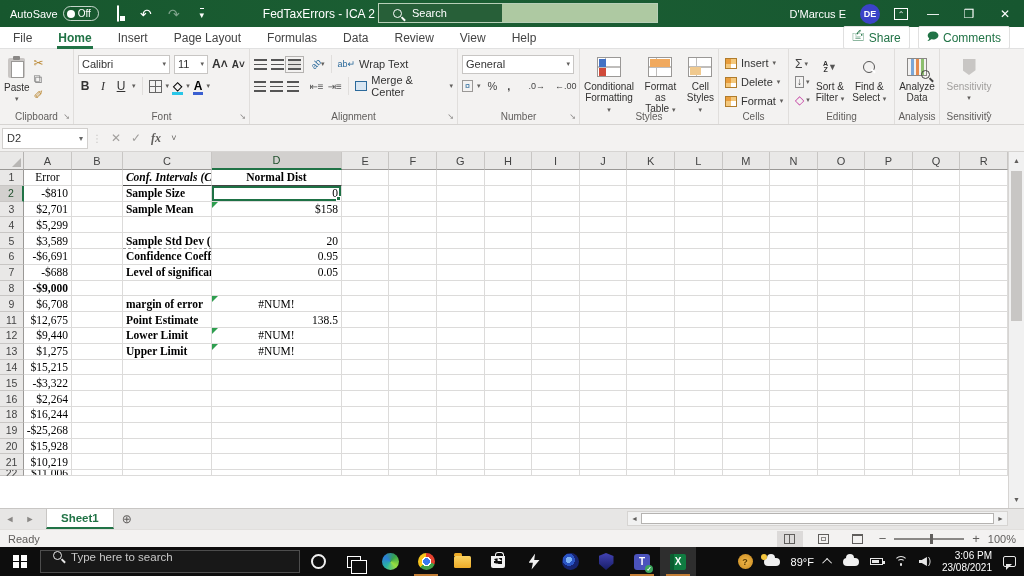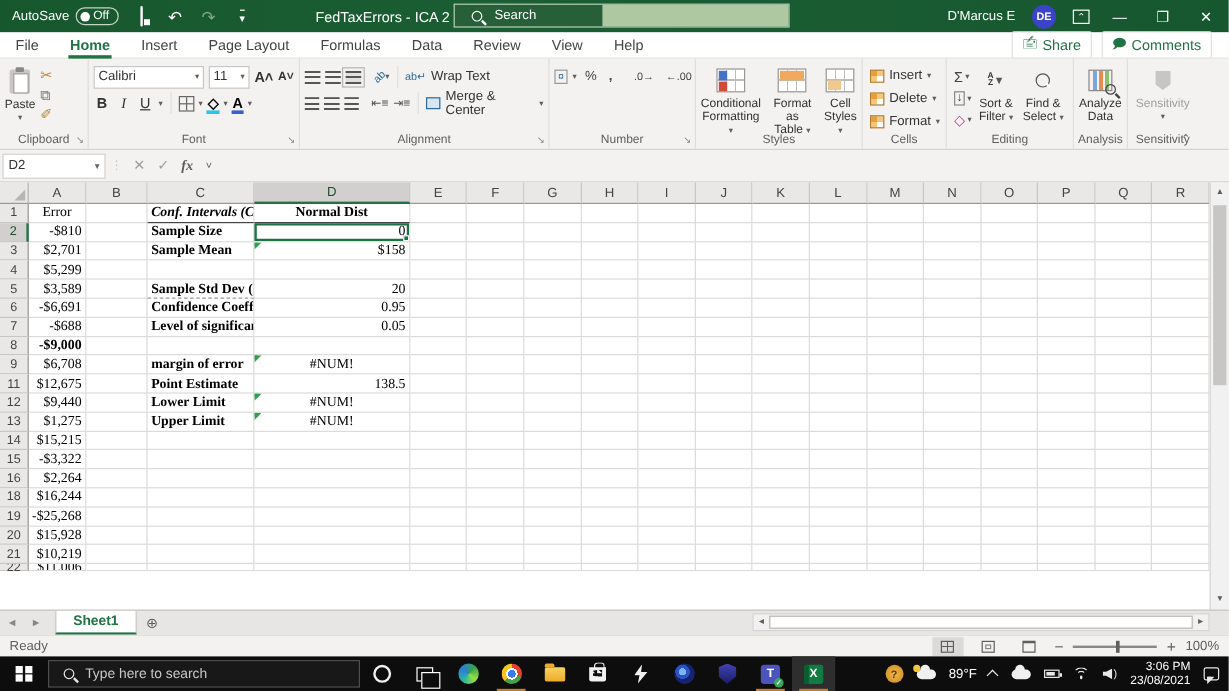--- a/index.html
+++ b/index.html
@@ -203,21 +203,21 @@
   .zoom-track { width:70px; height:2px; background:#8a8886; position:relative; }
   .zoom-thumb { position:absolute; left:36px; top:-4px; width:3px; height:10px; background:#605e5c; }
   .zpm { font-size:13px; color:#605e5c; }
 
   
   #taskbar { position:absolute; left:0; top:547px; width:1024px; height:29px; background:#0d0d0d; display:flex; align-items:stretch; color:#fff; }
   .tk { display:flex; align-items:center; justify-content:center; }
   #start { width:40px; }
   .winlogo { width:14px; height:14px; display:grid; grid-template-columns:6px 6px; grid-template-rows:6px 6px; gap:1.5px; }
   .winlogo span { background:#fff; }
-  #tk-search { width:260px; background:#181818; border:1px solid #4d4d4d; margin:3px 0; display:flex; align-items:center; gap:9px; padding-left:12px; }
+  #tk-search { width:260px; background:#181818; border:1px solid #4d4d4d; margin:3px 0; display:flex; gap:9px; padding-left:12px; }
   #tk-search .mag { border-color:#e8e8e8; } #tk-search .mag::after { background:#e8e8e8; }
   #tk-search .ph { color:#c8c8c8; font-size:11.5px; }
   .tkbtn { width:36px; position:relative; }
   .tkbtn.running::after { content:""; position:absolute; bottom:0; left:6px; right:6px; height:2px; background:#c27d35; }
   .tkbtn.active { background:#2e2e2e; }
   .cortana { width:15px; height:15px; border:2px solid #f0f0f0; border-radius:50%; }
   .taskview { width:14px; height:12px; border:1.5px solid #fff; position:relative; background:#0d0d0d; }
   .taskview::after { content:""; position:absolute; left:3px; top:3px; width:14px; height:12px; border:1.5px solid #fff; background:#0d0d0d; }
   .edge-ic { width:17px; height:17px; border-radius:50%; background:conic-gradient(from 220deg,#2bb3a2,#2b7dd8,#35a24c,#9adf3e,#2bb3a2); }
   .chrome-ic { width:17px; height:17px; border-radius:50%;
@@ -395,20 +395,26 @@
             <span>Merge &amp; Center</span>
             <span class="dd">▾</span>
           </span>
       </div>
       <div class="glabel">Alignment</div>
       <span class="launch">↘</span>
     </div>
 
     <div class="rgroup" id="g-num">
       <div class="srow">
+        <span class="combo" style="width:112px">
+            <span>General</span>
+            <span class="dd">▾</span>
+          </span>
+      </div>
+      <div class="srow">
         <span class="num-ic" style="border:1px solid #9a9896;font-size:9px;padding:0 2px;color:#2b6a9b">¤</span>
           <span class="dd">▾</span>
         <span class="num-ic">%</span>
         <span class="num-ic" style="font-weight:bold">,</span>
         <span class="vline"></span>
         <span class="num-ic" style="font-size:9px">.0→</span>
         <span class="num-ic" style="font-size:9px">←.00</span>
       </div>
       <div class="glabel">Number</div>
       <span class="launch">↘</span>

